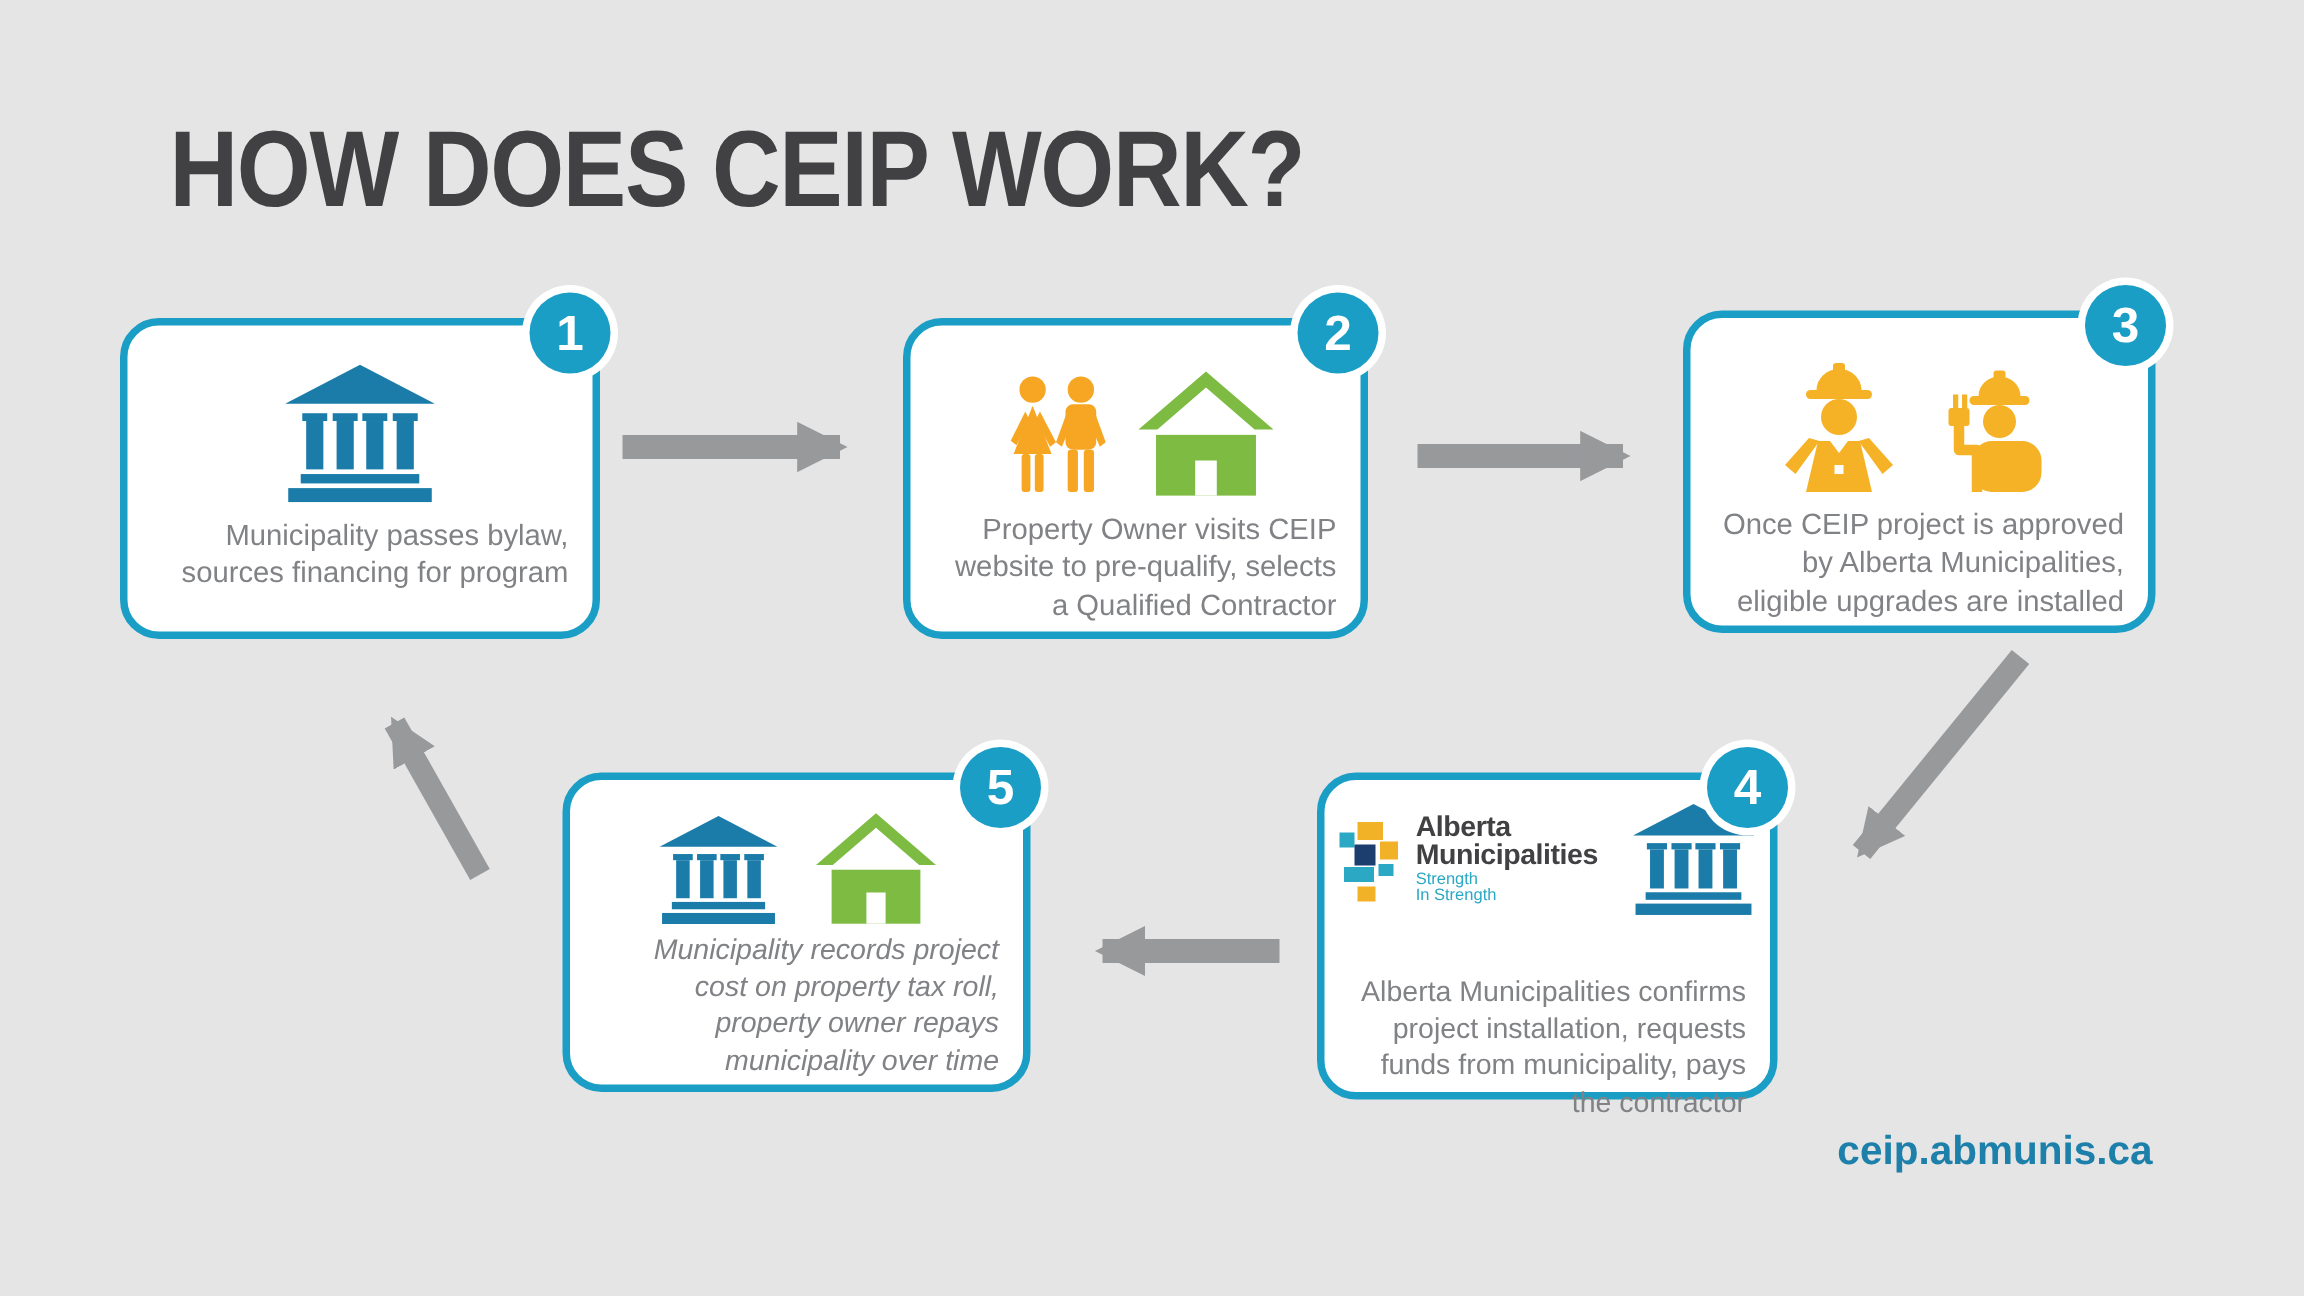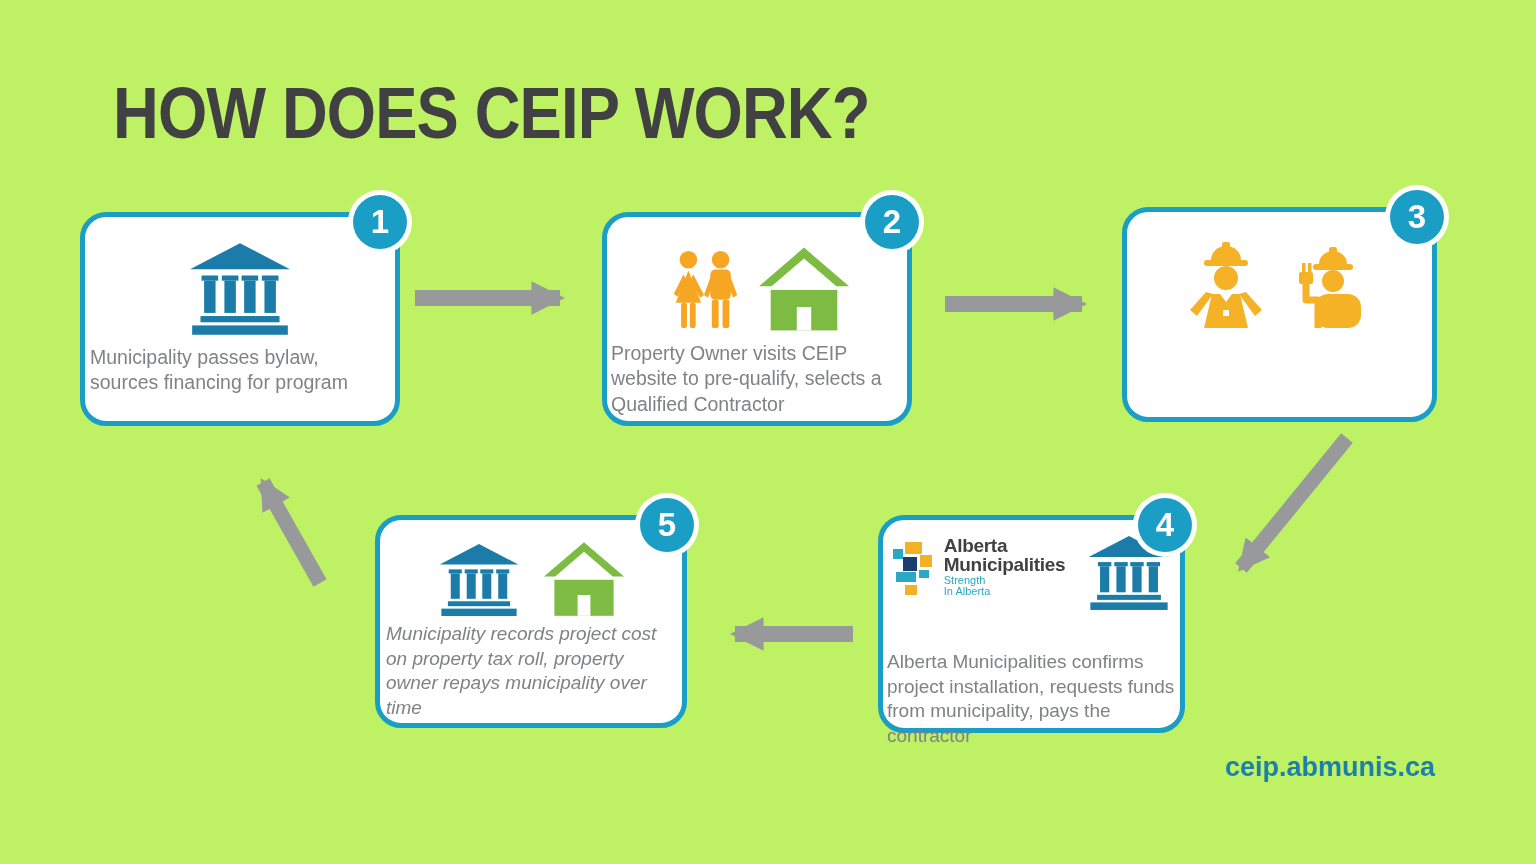--- a/index.html
+++ b/index.html
@@ -1,35 +1,35 @@
 <!DOCTYPE html>
 <html><head>
 <meta charset="utf-8">
 <style>
   html,body{margin:0;padding:0;background:#ffffff;}
   #canvas{
-    position:relative;width:1536px;height:864px;background:#bef264;overflow:hidden;
+    position:relative;width:1536px;height:864px;background:#e5e5e5;overflow:hidden;
     font-family:"Liberation Sans",sans-serif;
   }
   
   .title{
     position:absolute;left:113px;top:72px;
     font-size:72px;font-weight:900;color:#414042;letter-spacing:-1px;
     transform:scaleX(0.88);transform-origin:left top;white-space:nowrap;
   }
   
   .arrow-layer{position:absolute;left:0;top:0;width:1536px;height:864px;z-index:1;}
   
   .step-box{
     position:absolute;background:#ffffff;border:5px solid #1B9EC6;border-radius:26px;
     z-index:2;box-sizing:border-box;display:flex;flex-direction:column;align-items:center;
   }
   .step-text{
-    color:#808285;font-size:19.5px;line-height:1.3;text-align:left;margin-top:10px;
-    padding:0 4px;
+    color:#808285;font-size:19.5px;line-height:1.3;text-align:right;margin-top:10px;
+    padding:0 16px;
   }
   .badge{
     position:absolute;width:54px;height:54px;border-radius:50%;
     background:#1B9EC6;color:#ffffff;font-weight:bold;font-size:33px;
     display:flex;align-items:center;justify-content:center;
     top:-22px;right:-12px;box-shadow:0 0 0 5px #ffffff;z-index:3;
   }
   .icon-row{display:flex;align-items:flex-end;justify-content:center;gap:16px;}
   
   #box1{left:80px;top:212px;width:320px;height:214px;padding-top:26px;}
@@ -145,40 +145,41 @@
           <rect x="26" y="28" width="40" height="6" rx="3"></rect>
           <circle cx="46" cy="45" r="11"></circle>
           <rect x="28" y="58" width="46" height="34" rx="13"></rect>
           <rect x="12" y="36" width="14" height="12" rx="2"></rect>
           <rect x="15" y="27" width="3.5" height="9"></rect>
           <rect x="21" y="27" width="3.5" height="9"></rect>
         </g>
         <path d="M19,48 v16 h12 v28" fill="none" stroke="#F5B226" stroke-width="7" stroke-linejoin="round"></path>
       </svg>
     </div>
+    <div class="step-text" style="max-width:300px;">Once CEIP project is approved by Alberta Municipalities, eligible upgrades are installed</div>
   </div>
 
   <div id="box4" class="step-box">
     <div class="badge">4</div>
-    <div class="icon-row" style="gap:22px;align-items:flex-start;">
+    <div class="icon-row" style="gap:22px;align-items:center;">
       <div class="am-logo">
         <div class="am-mark">
           <div style="left:13px;top:2px;width:17px;height:12px;background:#F2B227;"></div>
           <div style="left:1px;top:9px;width:10px;height:10px;background:#2AA8C4;"></div>
           <div style="left:11px;top:17px;width:14px;height:14px;background:#1B3E6F;"></div>
           <div style="left:28px;top:15px;width:12px;height:12px;background:#F2B227;"></div>
           <div style="left:27px;top:30px;width:10px;height:8px;background:#2AA8C4;"></div>
           <div style="left:4px;top:32px;width:20px;height:10px;background:#2AA8C4;"></div>
           <div style="left:13px;top:45px;width:12px;height:10px;background:#F2B227;"></div>
         </div>
         <div class="am-text">
           <span class="am-name">Alberta</span>
           <span class="am-name">Municipalities</span>
           <span class="am-tag">Strength</span>
-          <span class="am-tag">In Alberta</span>
+          <span class="am-tag">In Strength</span>
         </div>
       </div>
       <svg width="84" height="74" viewBox="0 0 100 88">
         <g fill="#1B7CA9">
           <polygon points="50,0 98,25 2,25"></polygon>
           <rect x="13" y="31" width="16" height="5"></rect>
             <rect x="15.5" y="36" width="11" height="31"></rect>
           <rect x="32.5" y="31" width="16" height="5"></rect>
             <rect x="35" y="36" width="11" height="31"></rect>
           <rect x="51.5" y="31" width="16" height="5"></rect>

